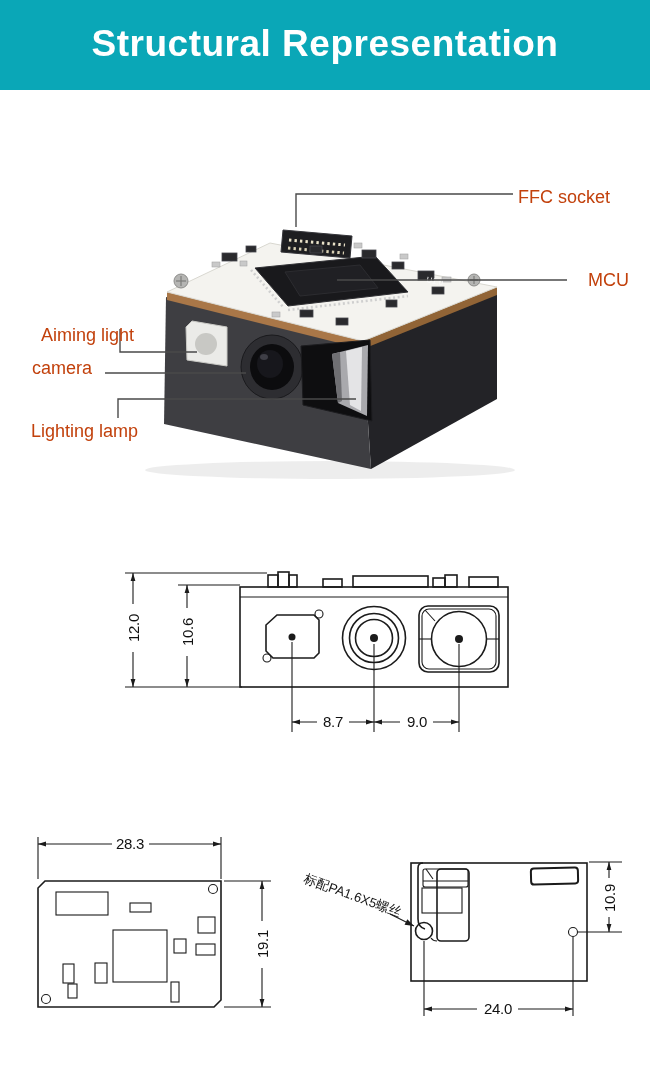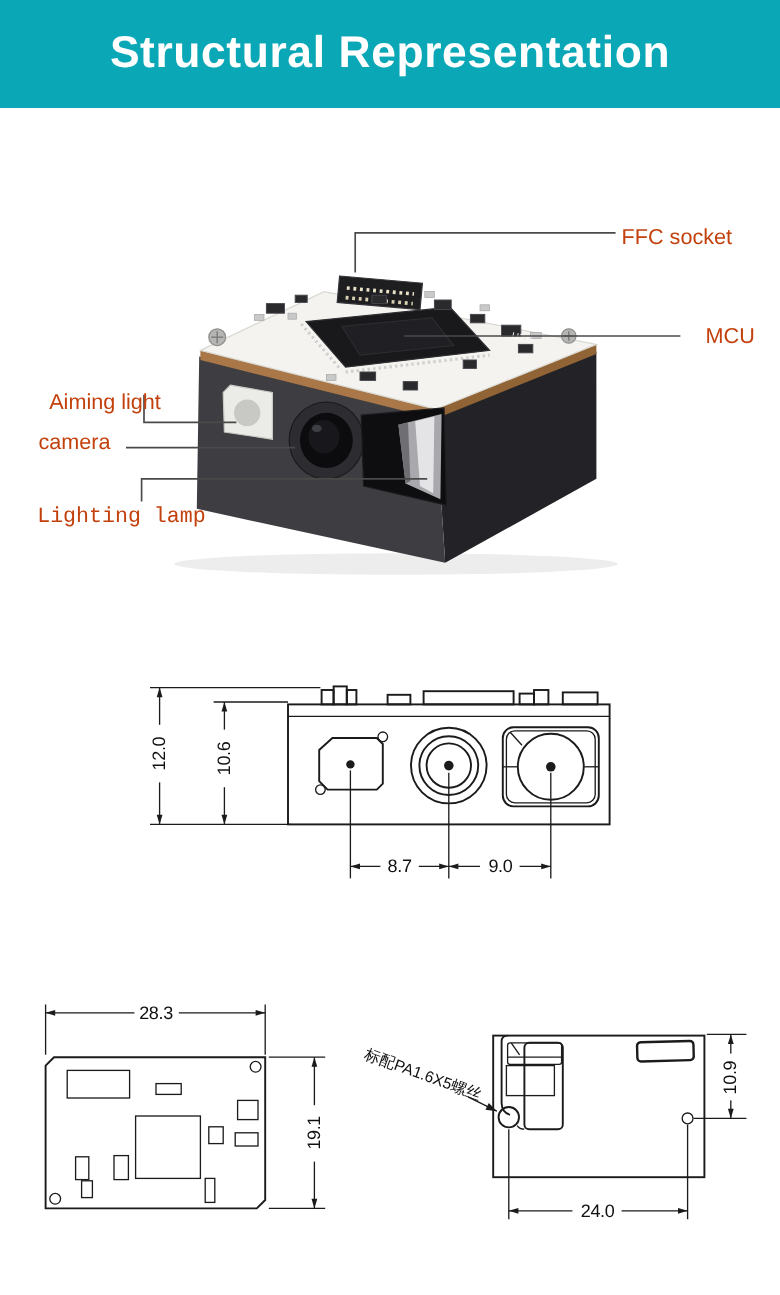--- a/index.html
+++ b/index.html
@@ -9,21 +9,21 @@
   #banner{position:absolute;left:0;top:0;width:650px;height:90px;background:#0aa7b7;}
   #banner h1{margin:0;width:100%;text-align:center;line-height:88px;
              font-family:Liberation Sans, sans-serif;font-weight:bold;
              font-size:37px;color:#ffffff;letter-spacing:.5px;}
   
   .callout{position:absolute;font-size:18px;color:#c2410c;white-space:nowrap;line-height:1.05;}
   #lbl-ffc{left:518px;top:188px;}
   #lbl-mcu{left:588px;top:271px;}
   #lbl-aiming{left:41px;top:302px;margin-top:24px;}
   #lbl-camera{left:32px;top:359px;}
-  #lbl-lamp{left:31px;top:422px;font-family:Liberation Mono, monospace;}
+  #lbl-lamp{left:31px;top:422px;}
   svg{position:absolute;display:block;}
   #photo-art{left:0;top:175px;}
   #front-view{left:95px;top:555px;}
   #pcb-view{left:20px;top:828px;}
   #side-view{left:295px;top:848px;}
   .ln{fill:none;stroke:#1b1b1b;stroke-width:1.6px;}
   .ln-thin{fill:none;stroke:#1b1b1b;stroke-width:1.1px;}
   .dim{fill:#111;font-family:"Liberation Sans",sans-serif;font-size:15px;letter-spacing:-0.3px;}
   .note{fill:#111;font-family:"Liberation Sans",sans-serif;font-size:13px;}
   .lead{fill:none;stroke:#4a4a4a;stroke-width:1.4px;}

